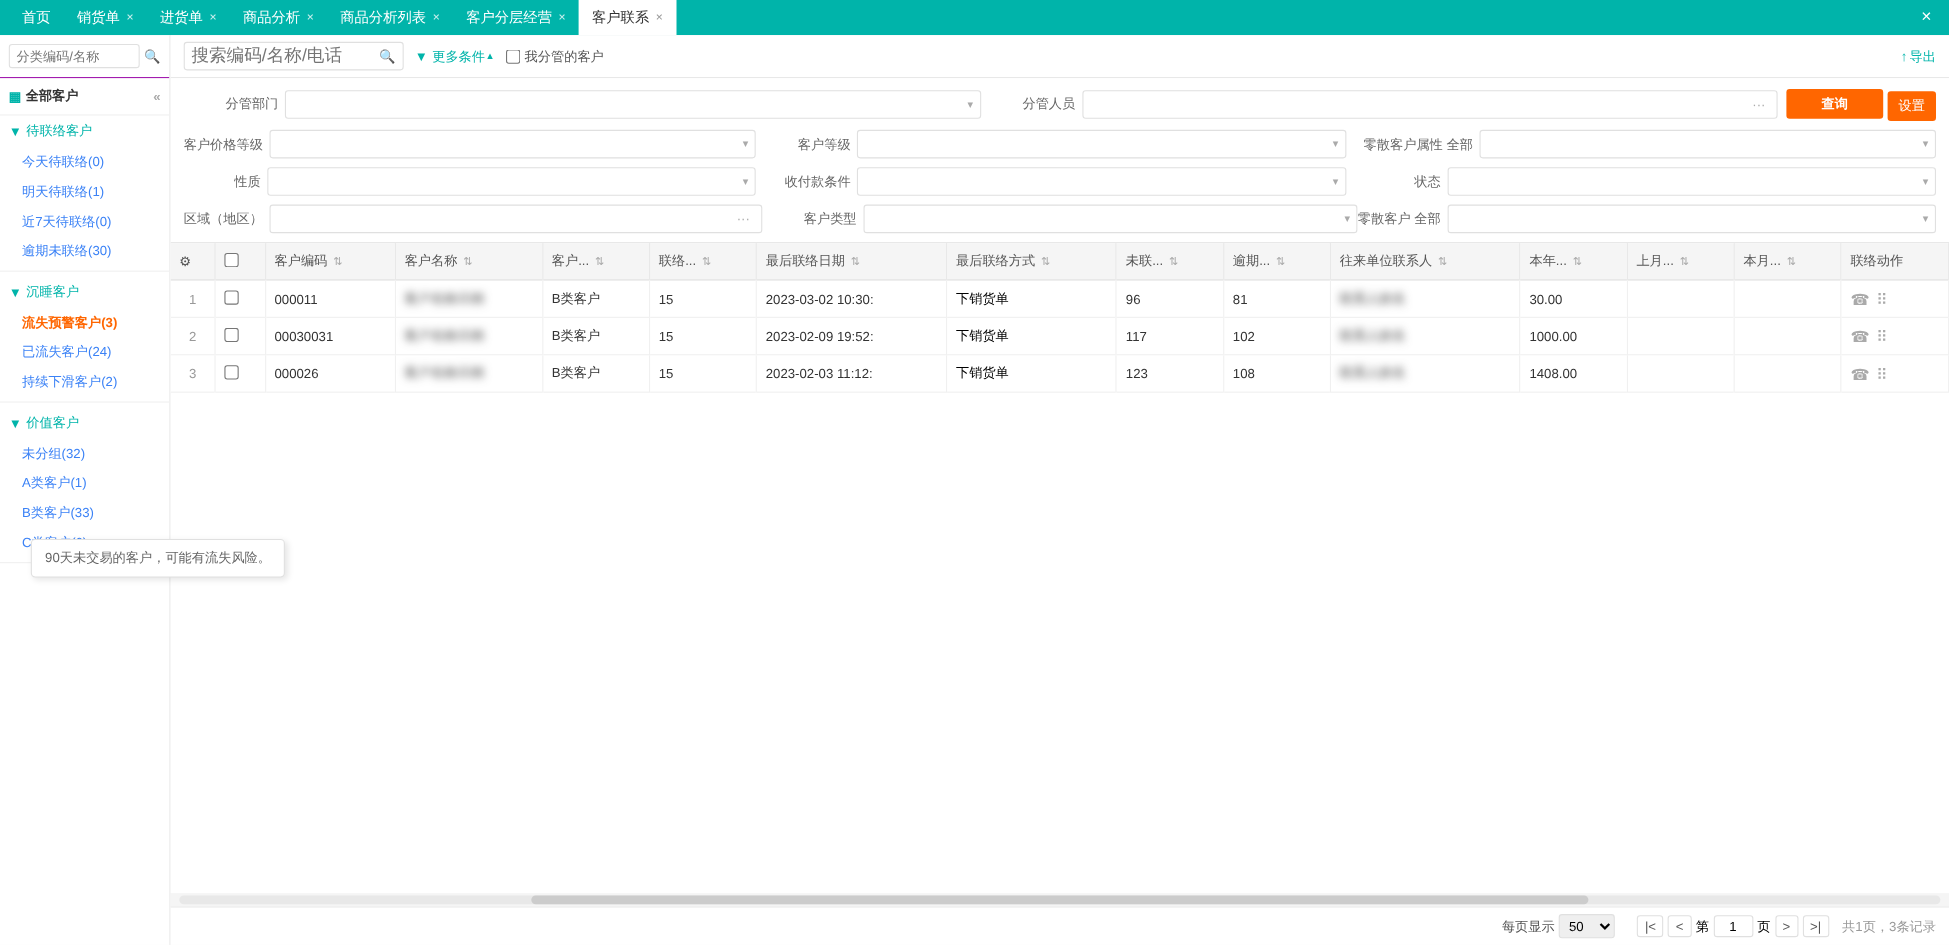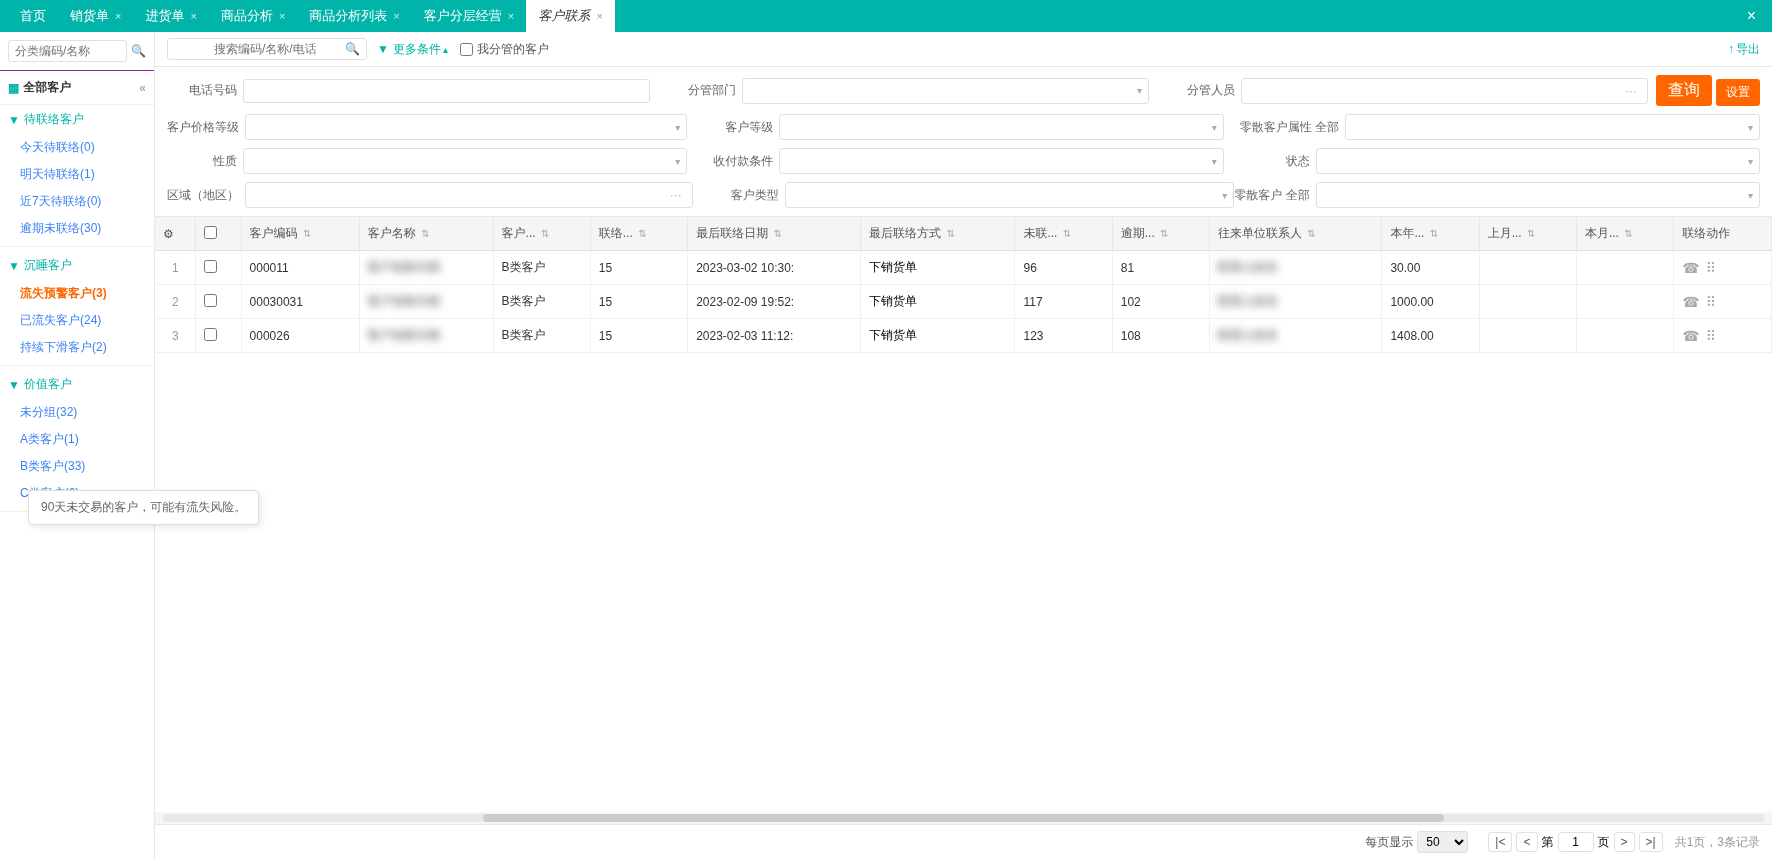--- a/index.html
+++ b/index.html
@@ -21,21 +21,20 @@
       display: flex;
       align-items: center;
       cursor: pointer;
       white-space: nowrap;
       color: white;
       font-size: 13px;
     }
     .top-nav .nav-item.active {
       background: white;
       color: #333;
-      font-style: italic;
     }
     .top-nav .nav-item .close-btn {
       margin-left: 6px;
       font-size: 11px;
       color: rgba(255,255,255,0.8);
     }
     .top-nav .nav-item.active .close-btn {
       color: #999;
     }
     .top-nav .close-x {
@@ -151,24 +150,23 @@
       align-items: center;
       border: 1px solid #e0e0e0;
       border-radius: 3px;
       padding: 3px 6px;
       width: 200px;
       background: white;
     }
     .filter-bar .search-wrap input {
       border: none;
       outline: none;
-      font-size: 12px;
+      font-size: 16px;
       width: 100%;
       color: #404040;
-      margin-left: 40px;
     }
     .filter-bar .more-conditions {
       margin-left: 10px;
       color: #00b4aa;
       cursor: pointer;
       display: flex;
       align-items: center;
     }
     .filter-bar .my-customers {
       margin-left: 12px;
@@ -243,23 +241,24 @@
     .filter-actions {
       display: flex;
       align-items: center;
       margin-left: 8px;
     }
     .query-btn {
       background: #ff6600;
       color: white;
       border: none;
       border-radius: 3px;
-      padding: 5px 12px;
-      cursor: pointer;
-      font-size: 16px;
+      padding: 5px 32px;
+      cursor: pointer;
+      font-size: 12px;
+      font-weight: bold;
     }
     .settings-btn {
       background: #ff6600;
       color: white;
       border: none;
       border-radius: 3px;
       padding: 5px 10px;
       cursor: pointer;
       font-size: 12px;
       margin-top: 4px;
@@ -510,24 +509,20 @@
         </div>
         <div class="export-btn" style="margin-left:auto;">
           <span>↑</span>
           <span style="margin-left:2px;">导出</span>
         </div>
       </div>
 
       <div class="filter-panel">
 
         <div class="filter-row">
-          <div class="filter-item">
-            <span class="filter-label">电话号码</span>
-            <input class="filter-input" type="text" value="" style="">
-          </div>
           <div class="filter-item" style="margin-left:16px;">
             <span class="filter-label">分管部门</span>
             <div class="filter-select">
               <span></span>
                 <span class="dropdown-arrow">▾</span>
             </div>
           </div>
           <div class="filter-item" style="margin-left:16px;">
             <span class="filter-label">分管人员</span>
             <div class="filter-select">

